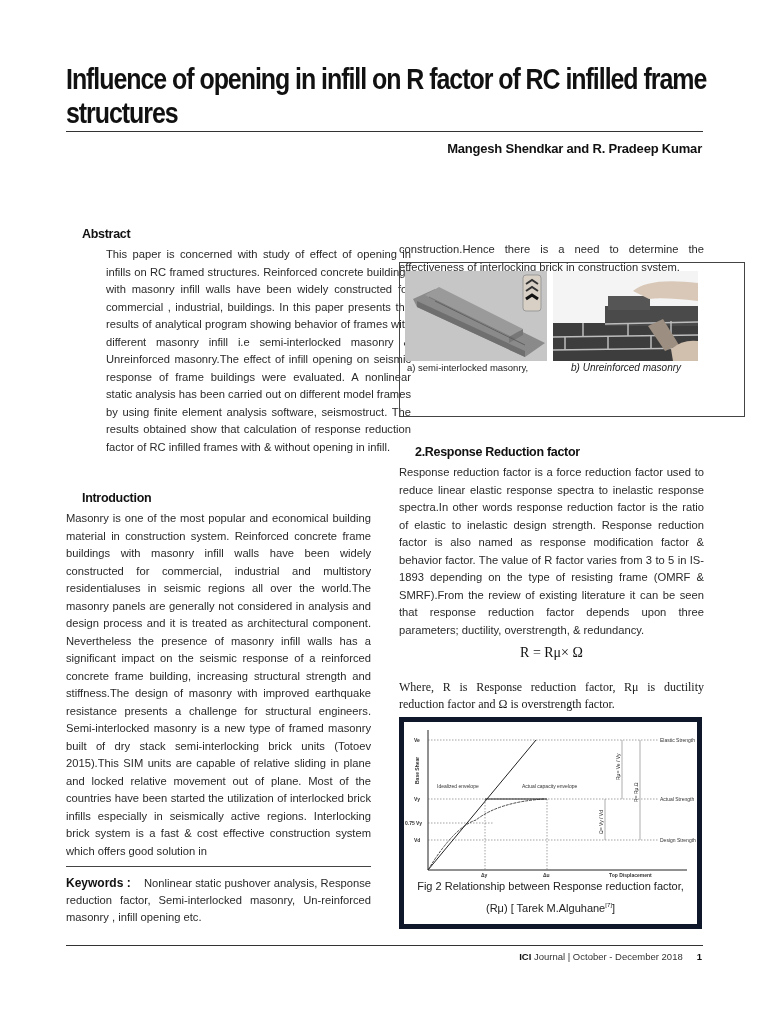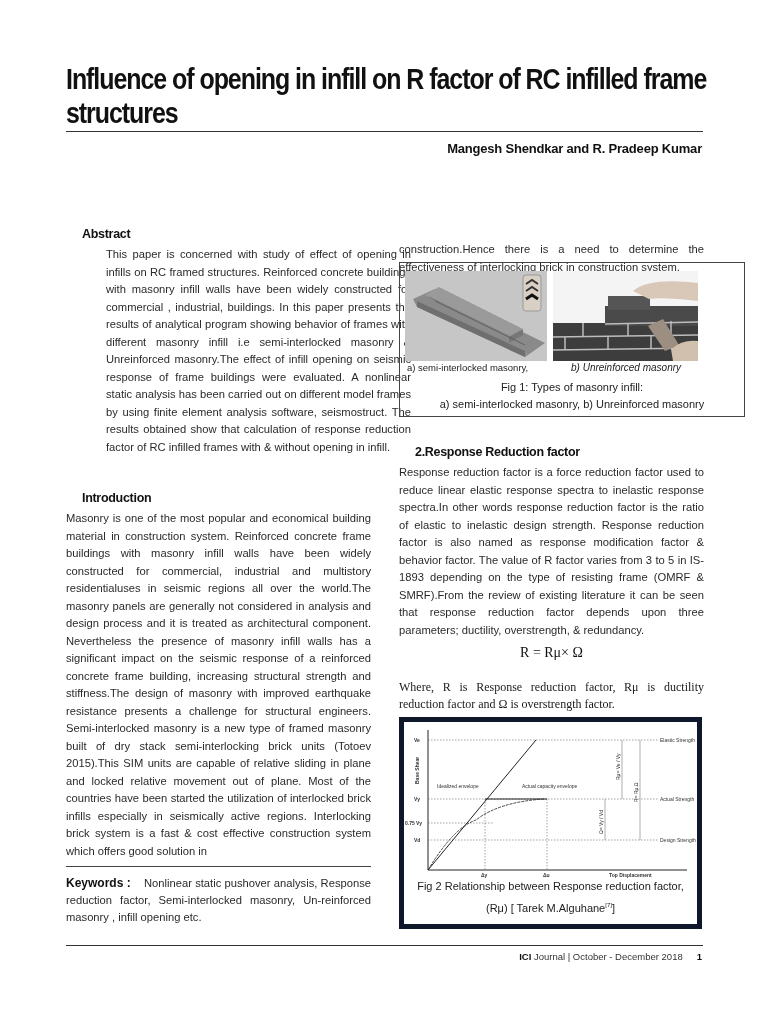--- a/index.html
+++ b/index.html
@@ -91,24 +91,20 @@
         <line x1="98" y1="65" x2="98" y2="78"></line>
         <line x1="52" y1="53" x2="145" y2="51"></line>
       </g>
       <polygon points="95,55 110,48 126,74 112,80" fill="#9c8e80"></polygon>
       <path d="M80 20 Q96 6 145 12 L145 30 Q110 26 96 28 Z" fill="#d9c8b8"></path>
       <path d="M118 78 Q130 68 145 70 L145 90 L120 90 Z" fill="#d2c0ae"></path>
     </svg>
   </div>
   <div class="fig1-cap-a">a) semi-interlocked masonry,</div>
   <div class="fig1-cap-b">b) Unreinforced masonry</div>
-  <div class="fig1-caption">
-    <div>Fig 1: Types of masonry infill:</div>
-    <div>a) semi-interlocked masonry, b) Unreinforced masonry</div>
-  </div>
 </div>
 
 <h2 class="sec-head rr-head">2.Response Reduction factor</h2>
 <p class="col para rr-body">Response reduction factor is a force reduction factor used to reduce linear elastic response spectra to inelastic response spectra.In other words response reduction factor is the ratio of elastic to inelastic design strength. Response reduction factor is also named as response modification factor &amp; behavior factor. The value of R factor varies from 3 to 5 in IS-1893 depending on the type of resisting frame (OMRF &amp; SMRF).From the review of existing literature it can be seen that response reduction factor depends upon three parameters; ductility, overstrength, &amp; redundancy.</p>
 
 <div class="formula">R = Rμ× Ω</div>
 <p class="where para">Where, R is Response reduction factor, Rμ is ductility reduction factor and Ω is overstrength factor.</p>
 
 <div class="fig2">
   <svg width="303" height="160" viewBox="0 0 303 160">

